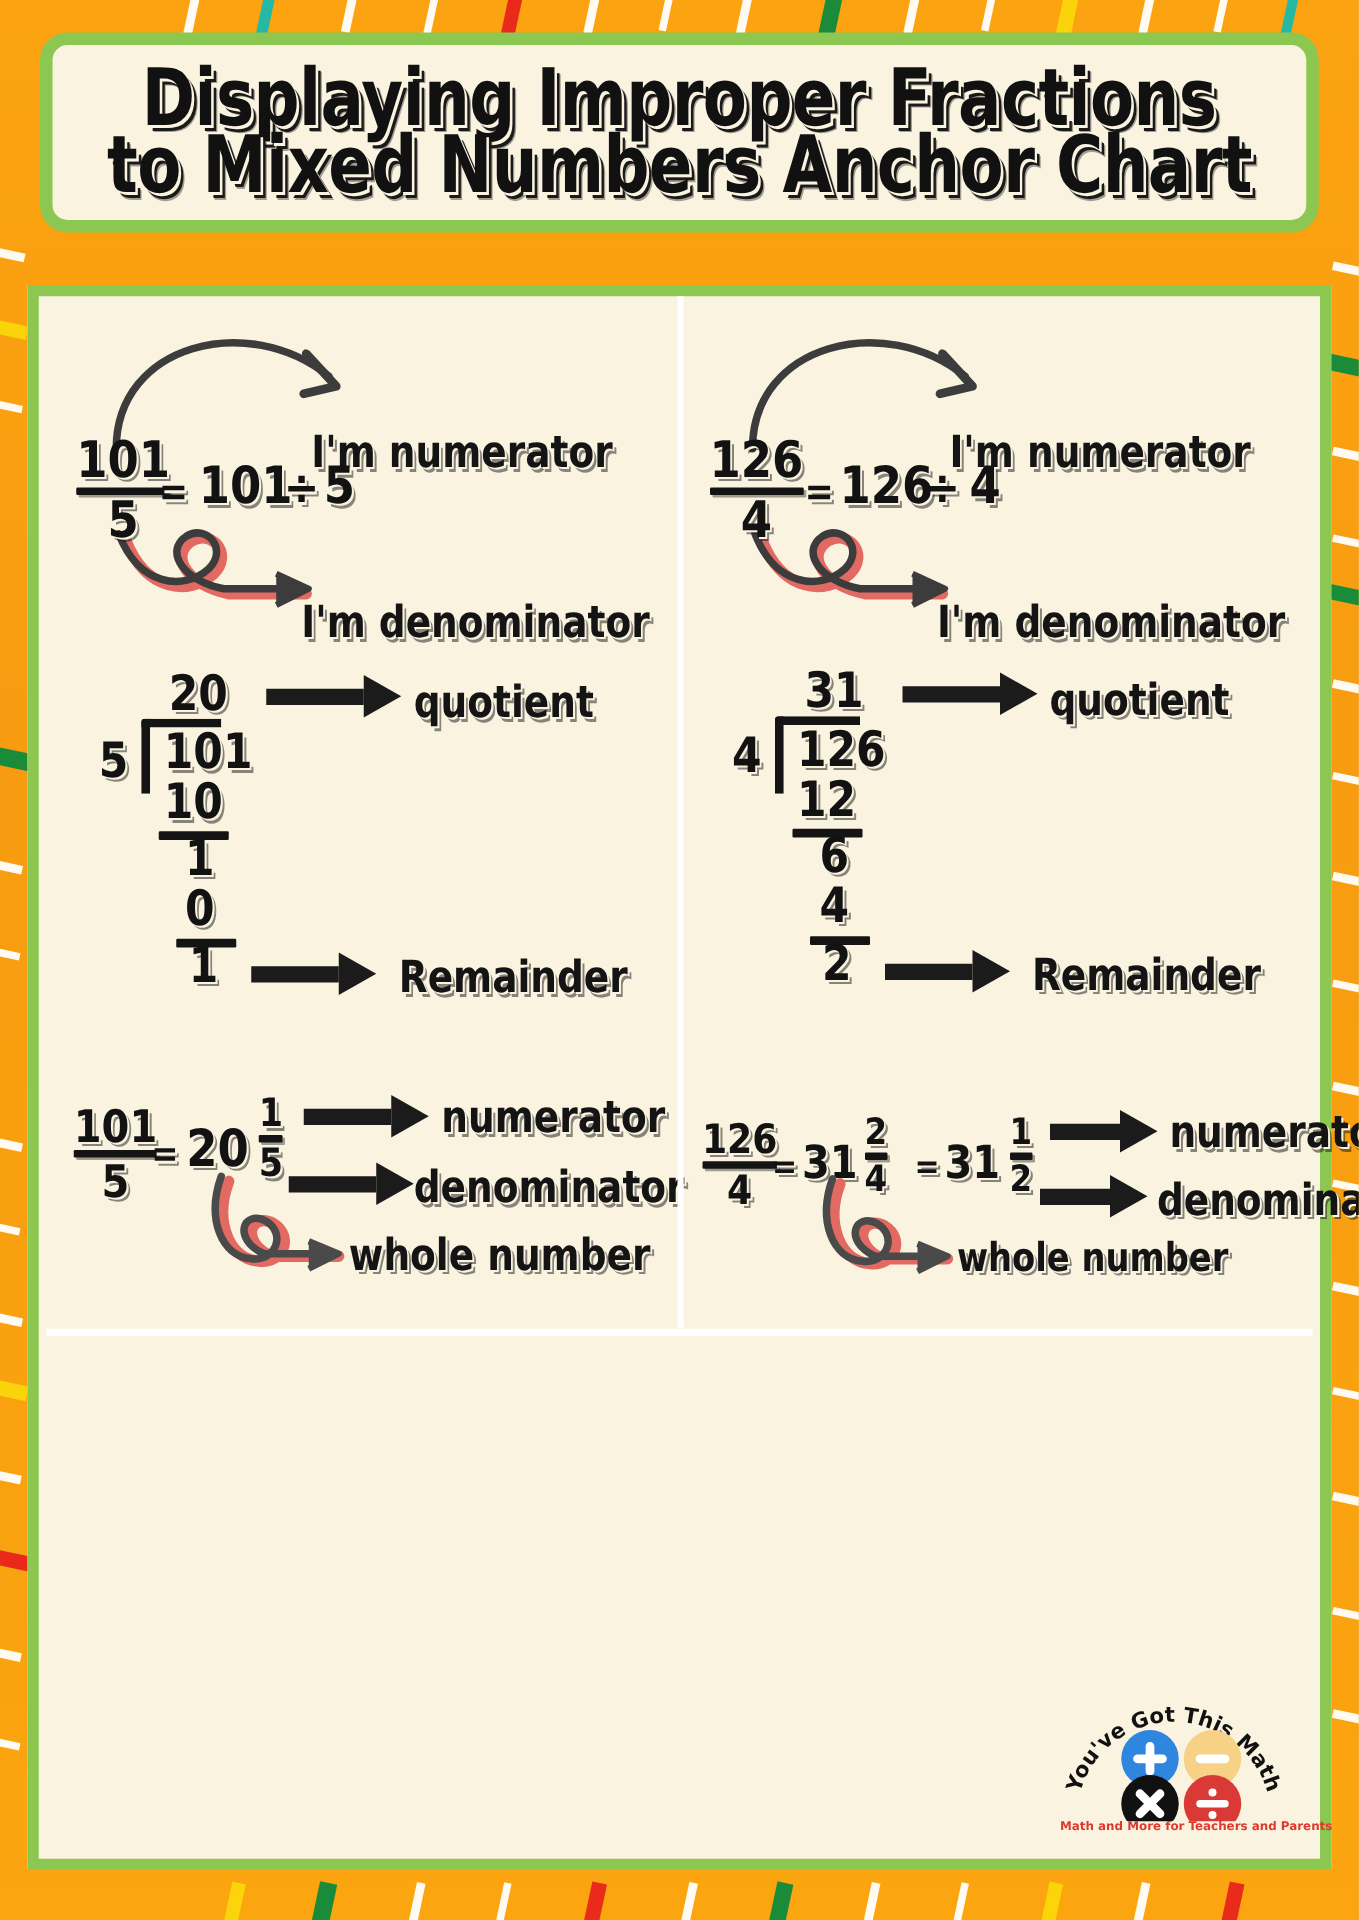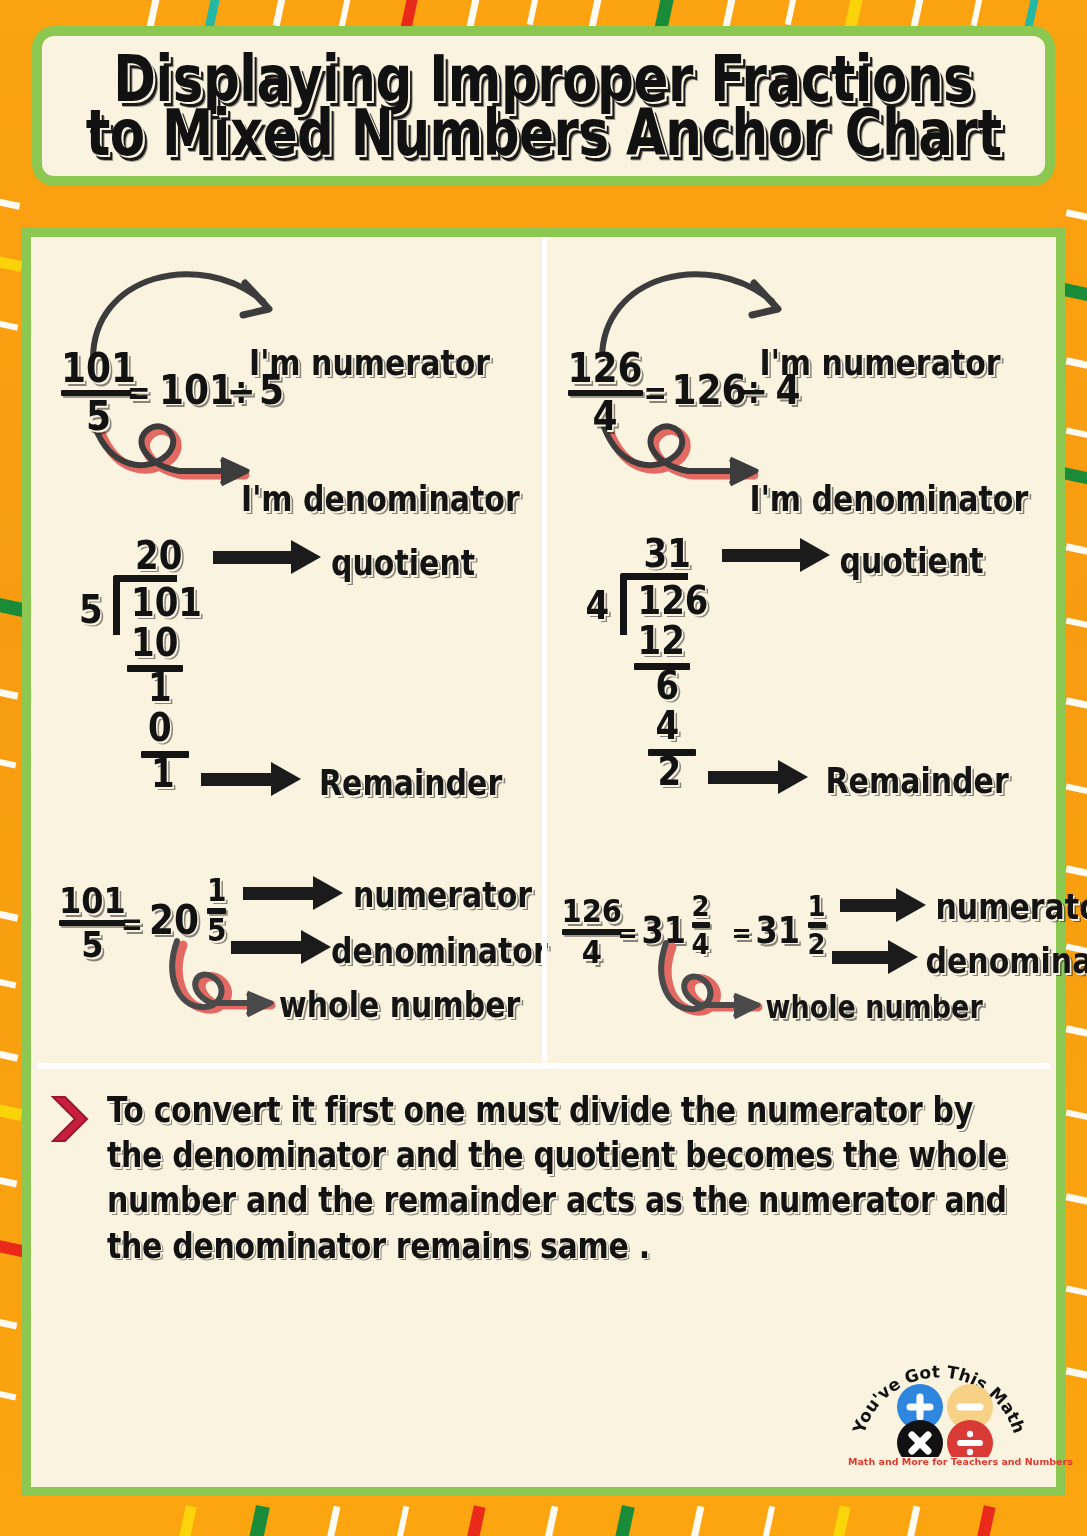--- a/index.html
+++ b/index.html
@@ -512,26 +512,20 @@
                  C 140 732, 130 756, 156 768 L 208 768" fill="none" stroke="#4a4a4a" stroke-width="6" stroke-linecap="round"></path>
         <path d="M 190 758 L 214 768 L 190 780" fill="#4a4a4a" stroke="#4a4a4a" stroke-width="5" stroke-linejoin="round"></path>
       </svg>
       <div class="label" style="left:222px; top:754px; font-size:27px;">whole number</div>
     </div>
   </div>
 
   <div class="bullets">
 
 
-    <div class="bullet-row">
-      <svg class="chev" viewBox="0 0 46 52">
-        <path d="M4 4 L26 26 L4 48 L16 48 L38 26 L16 4 Z" fill="#C8203C" stroke="#9c1730" stroke-width="2"></path>
-      </svg>
-      <div class="bullet-text" style="max-width:905px;">To convert it first one must divide the numerator by the denominator and the quotient becomes the whole number and the remainder acts as the numerator and the denominator remains same .</div>
-    </div>
   </div>
 
   <div class="logo">
     <svg width="180" height="118" viewBox="0 0 180 118">
       <defs>
         <path id="arcpath" d="M 14 104 A 78 78 0 0 1 168 104" fill="none"></path>
       </defs>
       <text font-family="DejaVu Sans, sans-serif" font-size="17" font-weight="bold" fill="#111">
         <textPath href="#arcpath" startOffset="4%">You've Got This Math</textPath>
       </text>
@@ -543,16 +537,16 @@
       <path d="M112 68 H132" stroke="#fff" stroke-width="7" stroke-linecap="round"></path>
 
       <circle cx="72" cy="104" r="23" fill="#111111"></circle>
       <path d="M64 96 L80 112 M80 96 L64 112" stroke="#fff" stroke-width="7" stroke-linecap="round"></path>
 
       <circle cx="122" cy="104" r="23" fill="#D93A36"></circle>
       <path d="M112 104 H132" stroke="#fff" stroke-width="6" stroke-linecap="round"></path>
       <circle cx="122" cy="95" r="3.2" fill="#fff"></circle>
       <circle cx="122" cy="113" r="3.2" fill="#fff"></circle>
     </svg>
-    <div class="logo-tagline">Math and More for Teachers and Numbers</div>
+    <div class="logo-tagline">Math and More for Teachers and Parents</div>
   </div>
 
 </div>
 
 </body></html>

